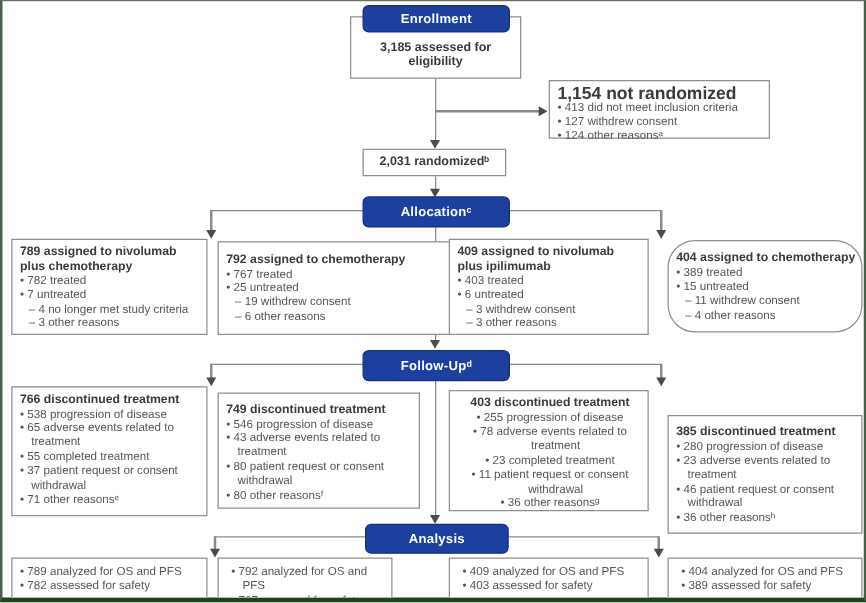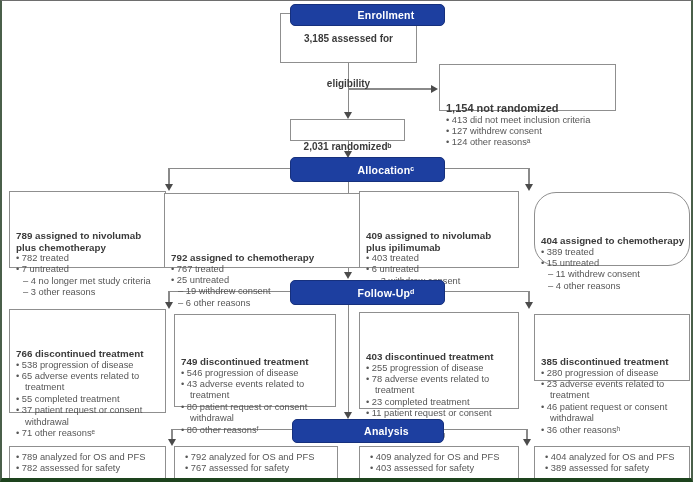--- a/index.html
+++ b/index.html
@@ -6,27 +6,27 @@
   #canvas{
     position:relative;width:693px;height:482px;box-sizing:border-box;
     background:#ffffff;overflow:hidden;
     font-family:"Liberation Sans","DejaVu Sans",sans-serif;
     border-style:solid;border-color:#6e6e6e #4a5f4a #1d431d #4a5f4a;border-width:1px 2px 4px 2px;
   }
   .pill{
     position:absolute;z-index:3;background:#1d3fa0;color:#ffffff;
     border:1px solid #16307d;border-radius:5px;
     display:flex;align-items:center;justify-content:center;
-    font-size:10.5px;font-weight:bold;letter-spacing:.2px;padding-left:37px;
+    font-size:10.5px;font-weight:bold;letter-spacing:.2px;
   }
   .box{
     position:absolute;z-index:2;background:#ffffff;border:1.5px solid #8f8f8f;
     box-sizing:border-box;padding:4px 4px 2px 6px;color:#565656;
   }
-  .bt{font-weight:bold;color:#3b3b3b;font-size:9.8px;line-height:11.5px;margin-top:34px;}
+  .bt{font-weight:bold;color:#3b3b3b;font-size:9.8px;line-height:11.5px;}
   .li{font-size:9.3px;line-height:11.4px;padding-left:9px;text-indent:-9px;}
   .li.dash{margin-left:7px;}
   .cbox{display:flex;flex-direction:column;align-items:center;justify-content:center;text-align:center;padding:2px;}
   .cbox .bt{font-size:10px;}
   .vline,.hline{position:absolute;background:#8a8a8a;z-index:1;}
   .vline{width:1.5px;} .hline{height:1.5px;}
   .arr-d{position:absolute;z-index:2;width:0;height:0;
     border-left:4px solid transparent;border-right:4px solid transparent;border-top:7px solid #4b4b4b;}
   .arr-r{position:absolute;z-index:2;width:0;height:0;
     border-top:4px solid transparent;border-bottom:4px solid transparent;border-left:7px solid #4b4b4b;}
@@ -67,21 +67,21 @@
 
   <div class="box cbox" style="left:278px;top:12px;width:137px;height:50px;padding-top:14px;">
     <div class="bt">3,185 assessed for</div>
     <div class="bt">eligibility</div>
   </div>
   <div class="pill" style="left:288px;top:3px;width:116px;height:20px;">
     <span>Enrollment</span>
   </div>
 
   <div class="box" style="left:437px;top:63px;width:177px;height:47px;">
-    <div class="bt" style="font-size:11px;">1,154 not randomized</div>
+    <div class="bt" style="font-size:14px;">1,154 not randomized</div>
     <div class="li">• 413 did not meet inclusion criteria</div>
     <div class="li">• 127 withdrew consent</div>
     <div class="li">• 124 other reasonsᵃ</div>
   </div>
 
   <div class="box cbox" style="left:288px;top:118px;width:115px;height:22px;">
     <div class="bt">2,031 randomizedᵇ</div>
   </div>
 
   <div class="pill" style="left:288px;top:156px;width:116px;height:23px;">
@@ -89,21 +89,21 @@
   </div>
 
   <div class="box" style="left:7px;top:190px;width:157px;height:77px;">
     <div class="bt">789 assigned to nivolumab plus chemotherapy</div>
     <div class="li">• 782 treated</div>
     <div class="li">• 7 untreated</div>
     <div class="li dash">– 4 no longer met study criteria</div>
     <div class="li dash">– 3 other reasons</div>
   </div>
 
-  <div class="box" style="left:162px;top:192px;width:196px;height:75px;padding-top:24px;">
+  <div class="box" style="left:172px;top:192px;width:196px;height:75px;padding-top:8px;">
     <div class="bt">792 assigned to chemotherapy</div>
     <div class="li">• 767 treated</div>
     <div class="li">• 25 untreated</div>
     <div class="li dash">– 19 withdrew consent</div>
     <div class="li dash">– 6 other reasons</div>
   </div>
 
   <div class="box" style="left:357px;top:190px;width:160px;height:77px;">
     <div class="bt">409 assigned to nivolumab plus ipilimumab</div>
     <div class="li">• 403 treated</div>
@@ -134,46 +134,46 @@
   </div>
 
   <div class="box" style="left:172px;top:313px;width:162px;height:93px;padding-top:7px;">
     <div class="bt">749 discontinued treatment</div>
     <div class="li">• 546 progression of disease</div>
     <div class="li" style="max-width:125px;">• 43 adverse events related to treatment</div>
     <div class="li">• 80 patient request or consent withdrawal</div>
     <div class="li">• 80 other reasonsᶠ</div>
   </div>
 
-  <div class="box" style="left:357px;top:311px;width:160px;height:97px;">
+  <div class="box" style="left:357px;top:311px;width:160px;height:97px;text-align:center;">
     <div class="bt">403 discontinued treatment</div>
     <div class="li">• 255 progression of disease</div>
     <div class="li">• 78 adverse events related to treatment</div>
     <div class="li">• 23 completed treatment</div>
     <div class="li">• 11 patient request or consent withdrawal</div>
     <div class="li">• 36 other reasonsᵍ</div>
   </div>
 
-  <div class="box" style="left:532px;top:313px;width:156px;height:67px;padding-top:7px;">
+  <div class="box" style="left:532px;top:331px;width:156px;height:95px;padding-top:7px;">
     <div class="bt">385 discontinued treatment</div>
     <div class="li">• 280 progression of disease</div>
     <div class="li">• 23 adverse events related to treatment</div>
     <div class="li">• 46 patient request or consent withdrawal</div>
     <div class="li">• 36 other reasonsʰ</div>
   </div>
 
   <div class="pill" style="left:290px;top:418px;width:113px;height:22px;">
     <span>Analysis</span>
   </div>
 
   <div class="box" style="left:7px;top:445px;width:157px;height:33px;padding-top:5px;">
     <div class="li">• 789 analyzed for OS and PFS</div>
     <div class="li">• 782 assessed for safety</div>
   </div>
-  <div class="box" style="left:172px;top:445px;width:164px;height:33px;padding-top:5px;padding-left:10px;">
+  <div class="box" style="left:172px;top:445px;width:140px;height:33px;padding-top:5px;padding-left:10px;">
     <div class="li">• 792 analyzed for OS and PFS</div>
     <div class="li">• 767 assessed for safety</div>
   </div>
   <div class="box" style="left:357px;top:445px;width:160px;height:33px;padding-top:5px;padding-left:10px;">
     <div class="li">• 409 analyzed for OS and PFS</div>
     <div class="li">• 403 assessed for safety</div>
   </div>
   <div class="box" style="left:532px;top:445px;width:156px;height:33px;padding-top:5px;padding-left:10px;">
     <div class="li">• 404 analyzed for OS and PFS</div>
     <div class="li">• 389 assessed for safety</div>

